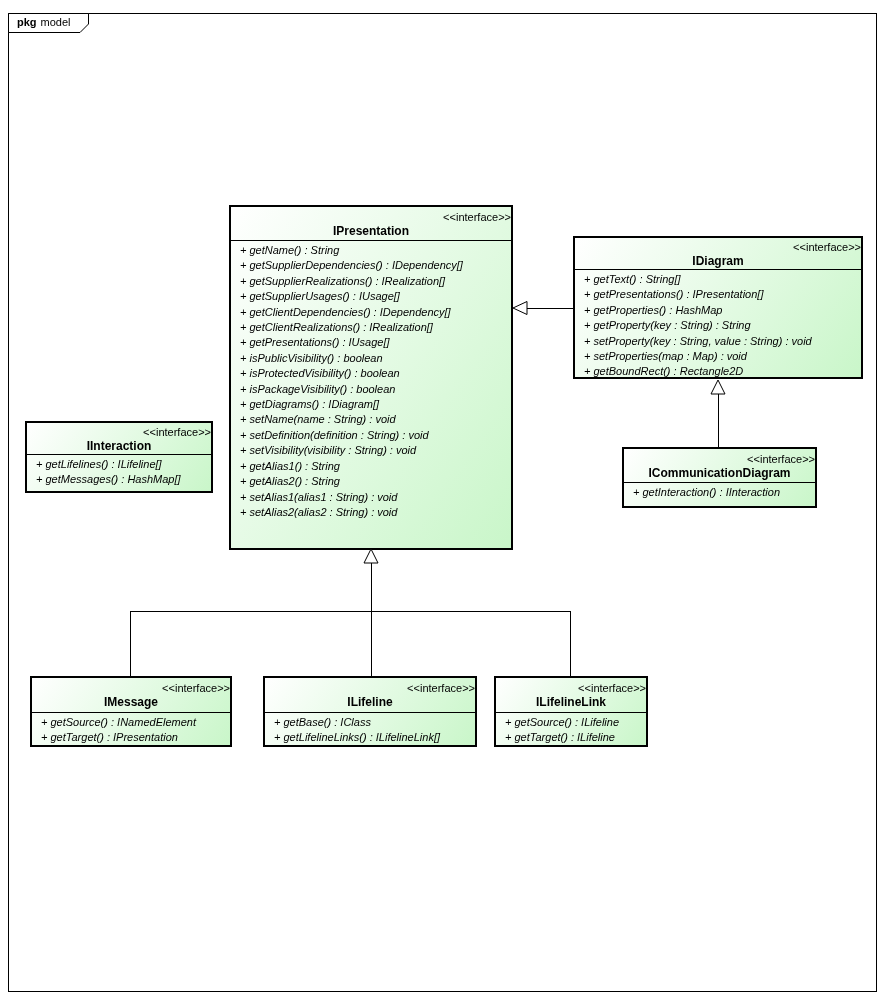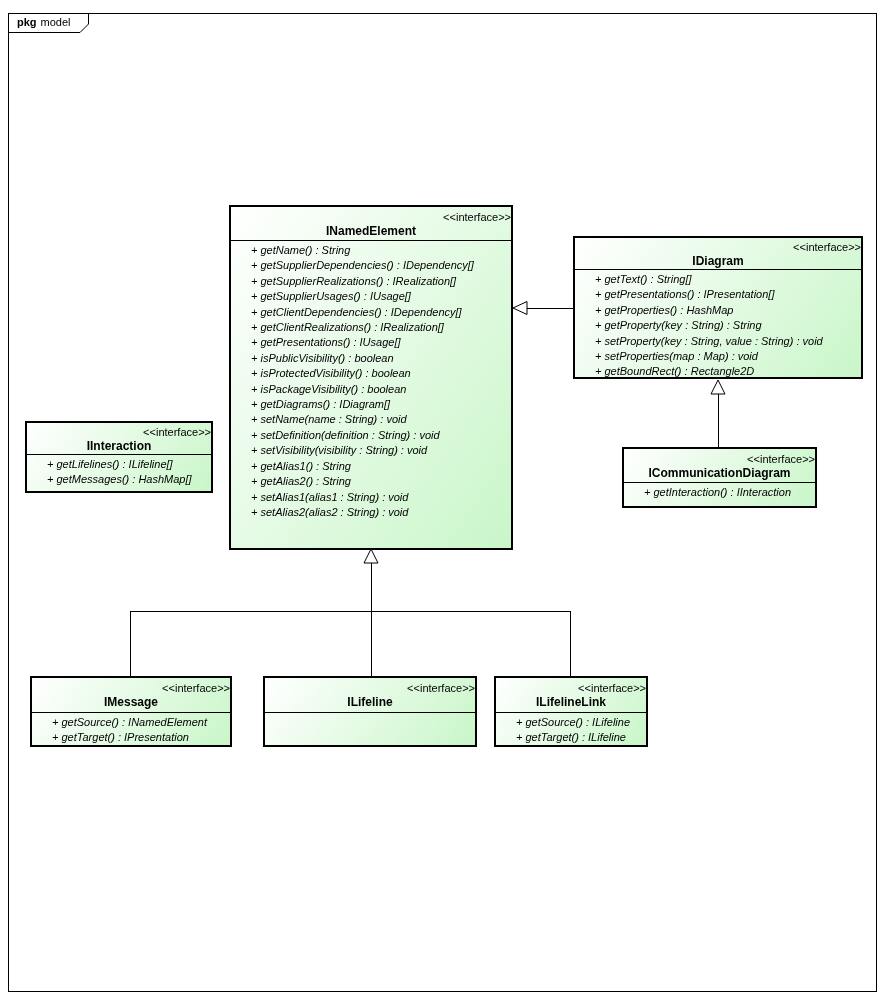--- a/index.html
+++ b/index.html
@@ -35,21 +35,21 @@
   }
   .box-header {
     border-bottom: 1px solid var(--line, #000);
     text-align: center;
     padding-top: 3px;
     overflow: hidden;
   }
   .stereotype { font-size: 11px; line-height: 14px; text-align: right; }
   .box-name  { font-size: 12px; line-height: 15px; font-weight: bold; }
   .box-ops {
-    padding: 2px 0 0 20px;
+    padding: 2px 0 0 9px;
     font-size: 11px;
     font-style: italic;
     line-height: 15.4px;
     white-space: nowrap;
     overflow: visible;
   }
   
   #box-inamedelement        { left: 229px; top: 205px; width: 284px; height: 345px; }
   #box-inamedelement .box-header        { height: 34px; }
   #box-idiagram             { left: 573px; top: 236px; width: 290px; height: 143px; }
@@ -82,21 +82,21 @@
   <svg class="frame-tab" viewBox="0 0 84 21" width="84" height="21">
     <path d="M0.5,0.5 L80.5,0.5 L80.5,11 L72,19.5 L0.5,19.5 Z" fill="#ffffff" stroke="#000000" stroke-width="1"></path>
   </svg>
   <div class="frame-tab-text">
     <span class="kw">pkg</span><span>model</span>
   </div>
 
   <div class="uml-box" id="box-inamedelement">
     <div class="box-header">
       <div class="stereotype">&lt;&lt;interface&gt;&gt;</div>
-      <div class="box-name">INamedElement</div>
+      <div class="box-name">IPresentation</div>
     </div>
     <div class="box-ops">
         <div class="op">+ getName() : String</div>
         <div class="op">+ getSupplierDependencies() : IDependency[]</div>
         <div class="op">+ getSupplierRealizations() : IRealization[]</div>
         <div class="op">+ getSupplierUsages() : IUsage[]</div>
         <div class="op">+ getClientDependencies() : IDependency[]</div>
         <div class="op">+ getClientRealizations() : IRealization[]</div>
         <div class="op">+ getPresentations() : IUsage[]</div>
         <div class="op">+ isPublicVisibility() : boolean</div>
@@ -159,20 +159,24 @@
         <div class="op">+ getSource() : INamedElement</div>
         <div class="op">+ getTarget() : IPresentation</div>
       </div>
   </div>
 
   <div class="uml-box" id="box-ilifeline">
     <div class="box-header">
       <div class="stereotype">&lt;&lt;interface&gt;&gt;</div>
       <div class="box-name">ILifeline</div>
     </div>
+    <div class="box-ops">
+        <div class="op">+ getBase() : IClass</div>
+        <div class="op">+ getLifelineLinks() : ILifelineLink[]</div>
+      </div>
   </div>
 
   <div class="uml-box" id="box-ilifelinelink">
     <div class="box-header">
       <div class="stereotype">&lt;&lt;interface&gt;&gt;</div>
       <div class="box-name">ILifelineLink</div>
     </div>
     <div class="box-ops">
         <div class="op">+ getSource() : ILifeline</div>
         <div class="op">+ getTarget() : ILifeline</div>

